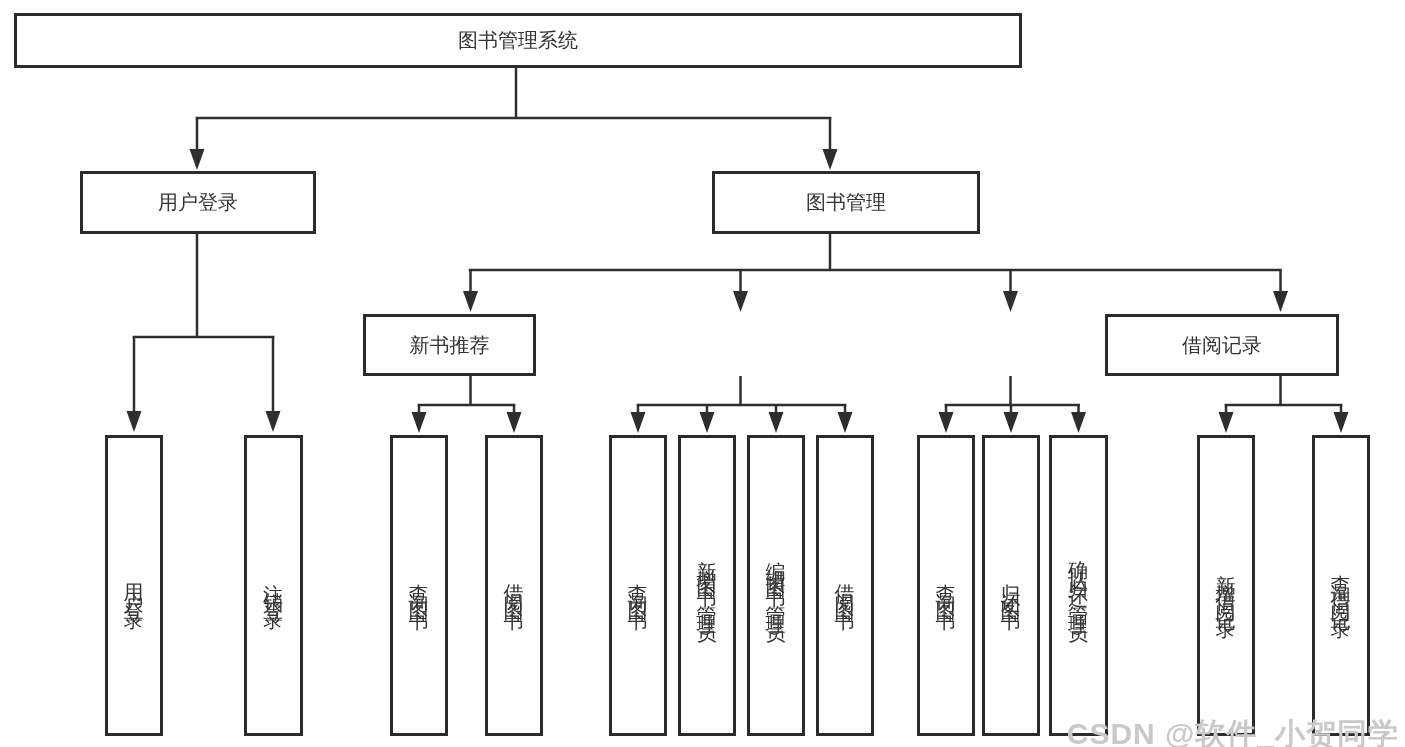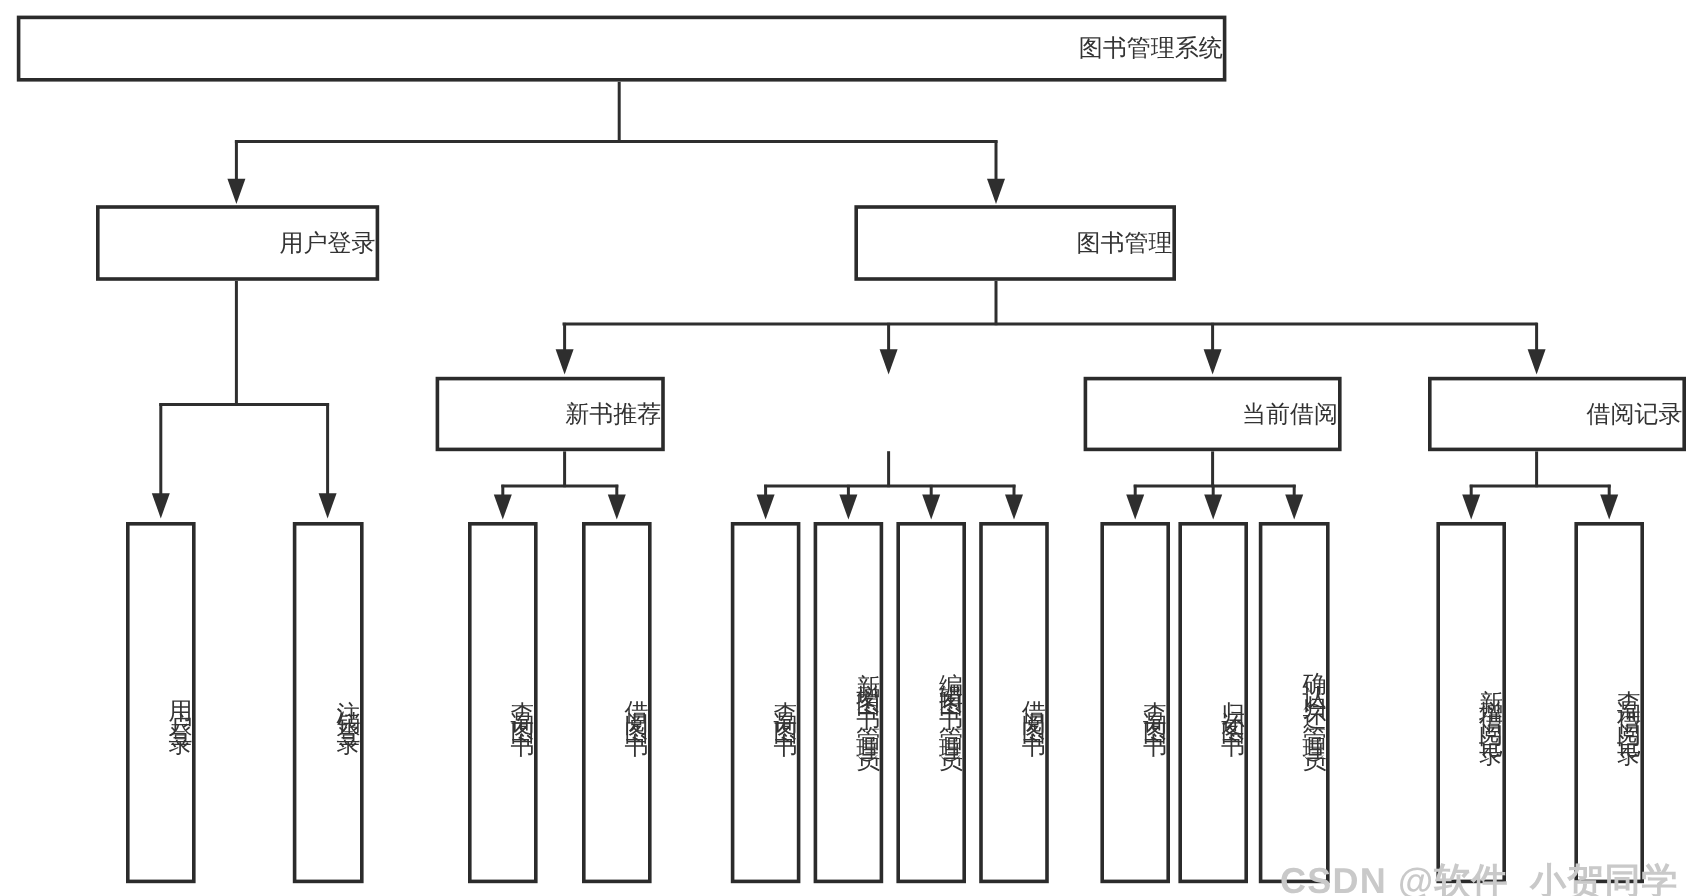--- a/index.html
+++ b/index.html
@@ -36,21 +36,21 @@
     fill:var(--line);
     stroke:none;
   }
   .box{
     position:absolute;
     box-sizing:border-box;
     background:var(--background);
     border:3px solid var(--border);
     display:flex;
     align-items:center;
-    justify-content:flex-end;
+    justify-content:center;
     color:var(--text);
     font-size:20px;
     z-index:2;
     white-space:nowrap;
   }
   .leaf{
     top:435px;
     height:301px;
     width:58px;
   }
@@ -158,27 +158,24 @@
     <span>图书管理系统</span>
   </div>
 
   <div class="box" style="left:80px;top:171px;width:236px;height:63px">
     <span>用户登录</span>
   </div>
   <div class="box" style="left:712px;top:171px;width:268px;height:63px">
     <span>图书管理</span>
   </div>
 
-  <div class="box" style="left:363px;top:314px;width:191px;height:62px">
+  <div class="box" style="left:363px;top:314px;width:173px;height:62px">
     <span>新书推荐</span>
   </div>
-  <div class="box" style="left:903px;top:314px;width:215px;height:62px">
-    <span>当前借阅</span>
-  </div>
-  <div class="box" style="left:1190px;top:314px;width:215px;height:62px">
+  <div class="box" style="left:1105px;top:314px;width:234px;height:62px">
     <span>借阅记录</span>
   </div>
 
   <div class="box leaf" style="left:105px">
     <span class="vtext">用户登录</span>
   </div>
   <div class="box leaf" style="left:244px;width:59px">
     <span class="vtext">注销登录</span>
   </div>
 

